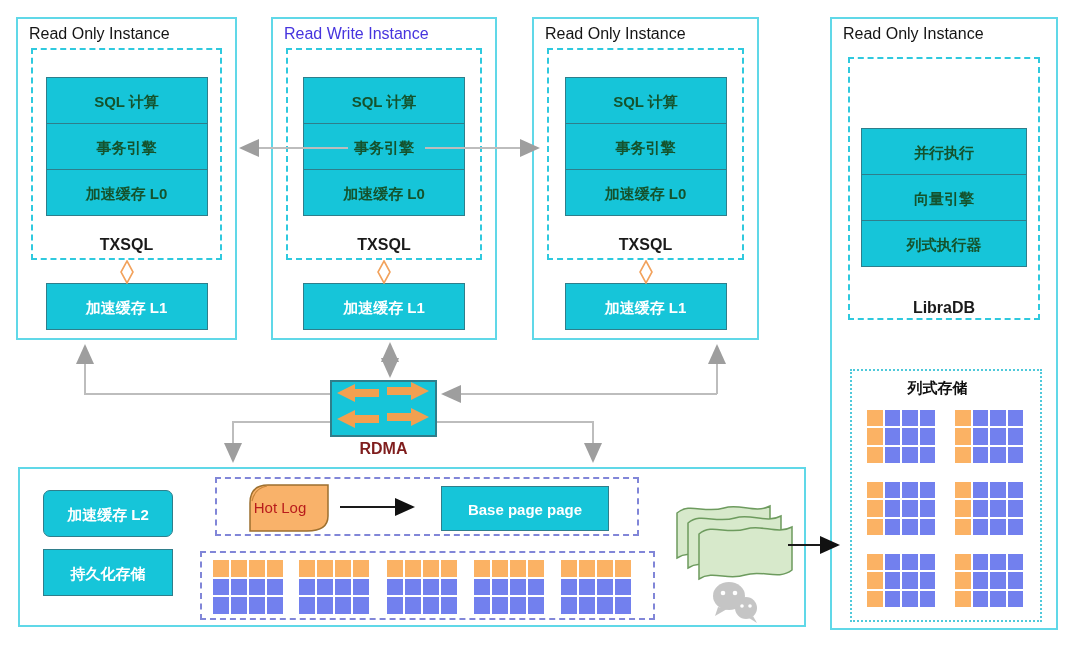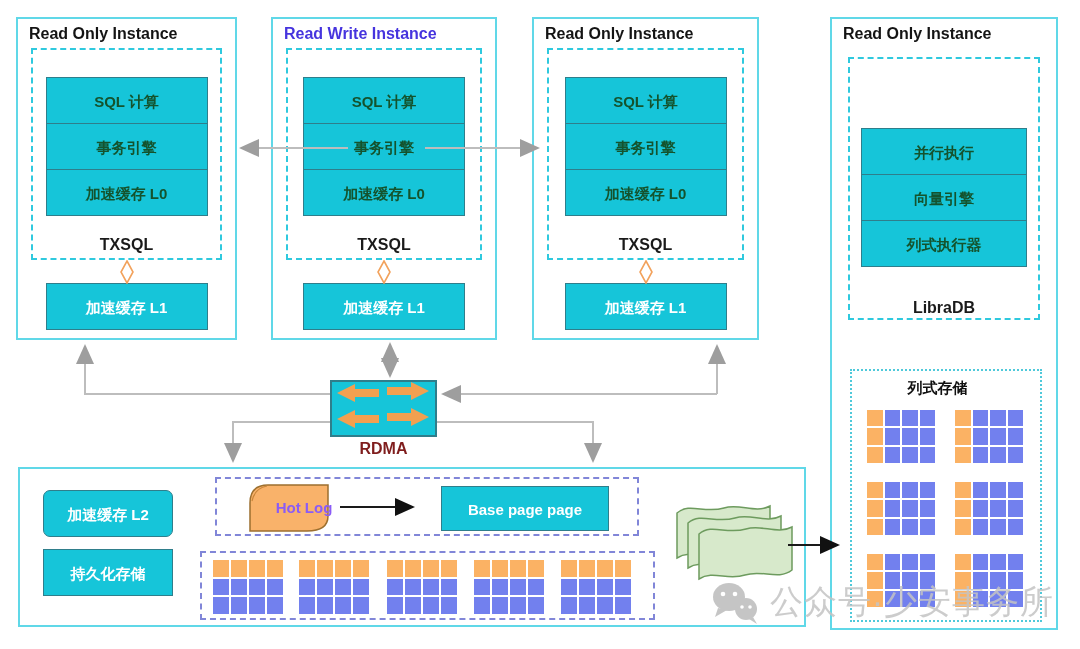--- a/index.html
+++ b/index.html
@@ -5,21 +5,21 @@
   html,body{margin:0;padding:0;background:#ffffff;}
   .canvas{position:relative;width:1080px;height:649px;background:#ffffff;overflow:hidden;
           font-family:"Liberation Sans","DejaVu Sans",sans-serif;color:#1a1a1a;}
 
   
   .inst{position:absolute;border:2px solid #60d8e8;background:#fff;box-sizing:border-box;z-index:1;}
   .col1{left:16px;top:17px;width:221px;height:323px;}
   .col2{left:271px;top:17px;width:226px;height:323px;}
   .col3{left:532px;top:17px;width:227px;height:323px;}
   .col4{left:830px;top:17px;width:228px;height:613px;}
-  .inst-title{position:absolute;left:11px;top:6px;font-size:16px;font-weight:700;color:#141414;white-space:nowrap;}
+  .inst-title{position:absolute;left:11px;top:6px;font-size:16px;font-weight:400;color:#141414;white-space:nowrap;}
   .title-rw{color:#4634de;}
 
   .dashed-box{position:absolute;left:13px;right:13px;top:29px;height:212px;border:2px dashed #2fc9de;box-sizing:border-box;}
   .dashed-box.top4{left:16px;right:16px;top:38px;height:263px;}
 
   .stack{position:absolute;left:50%;transform:translateX(-50%);top:28px;width:162px;}
   .stack.stack4{top:70px;width:166px;}
   .srow{height:47px;line-height:47px;text-align:center;background:#16c5d9;border:1px solid #2f7e8b;
         margin-top:-1px;color:#14532d;font-size:15px;font-weight:600;box-sizing:border-box;}
   .engine-label{position:absolute;left:0;right:0;top:186px;text-align:center;font-size:16px;font-weight:600;color:#1a1a1a;}
@@ -48,22 +48,22 @@
               font-size:16px;font-weight:700;color:#7f1d1d;z-index:2;}
 
   
   .bottom-box{position:absolute;left:18px;top:467px;width:788px;height:160px;border:2px solid #60d8e8;
               background:#fff;box-sizing:border-box;z-index:1;}
   .teal-sm{position:absolute;left:23px;width:130px;height:47px;line-height:47px;text-align:center;
            background:#16c5d9;border:1px solid #2f7e8b;color:#fff;font-size:15px;font-weight:600;box-sizing:border-box;}
   .l2{top:21px;border-radius:7px;} .persist{top:80px;}
   .hotlog-dash{position:absolute;left:195px;top:8px;width:424px;height:59px;border:2px dashed #8186d8;box-sizing:border-box;}
   .hotlog-shape{position:absolute;left:32px;top:5px;}
-  .hotlog-text{position:absolute;left:47px;top:5px;width:80px;height:48px;line-height:48px;text-align:center;
-               font-size:15px;color:#8b5cf6;font-weight:700;}
+  .hotlog-text{position:absolute;left:23px;top:5px;width:80px;height:48px;line-height:48px;text-align:center;
+               font-size:15px;color:#b91c1c;font-weight:400;}
   .bpp{position:absolute;left:224px;top:7px;width:168px;height:45px;line-height:45px;text-align:center;
        background:#16c5d9;border:1px solid #2f7e8b;color:#fff;font-size:15px;font-weight:600;box-sizing:border-box;}
   .grids-dash{position:absolute;left:180px;top:82px;width:455px;height:69px;border:2px dashed #8186d8;box-sizing:border-box;}
   .rg{width:70px;height:54px;top:7px;}
   .rg1{left:11px;} .rg2{left:97px;} .rg3{left:185px;} .rg4{left:272px;} .rg5{left:359px;}
   .binlog-shape{position:absolute;left:656px;top:34px;}
   .binlog-text{position:absolute;left:677px;top:62px;width:95px;height:46px;line-height:46px;text-align:center;
                font-size:17px;color:#111;}
 
   
@@ -364,16 +364,15 @@
         <circle cx="36" cy="28" r="11"></circle>
         <polygon points="43,36 47,43 39,38"></polygon>
       </g>
       <g fill="#ffffff">
         <circle cx="13" cy="13" r="2.3"></circle>
         <circle cx="25" cy="13" r="2.3"></circle>
         <circle cx="32" cy="26" r="1.8"></circle>
         <circle cx="40" cy="26" r="1.8"></circle>
       </g>
     </svg>
-    <span>公众号·少安事务所</span>
   </div>
 
 </div>
 
 </body></html>

